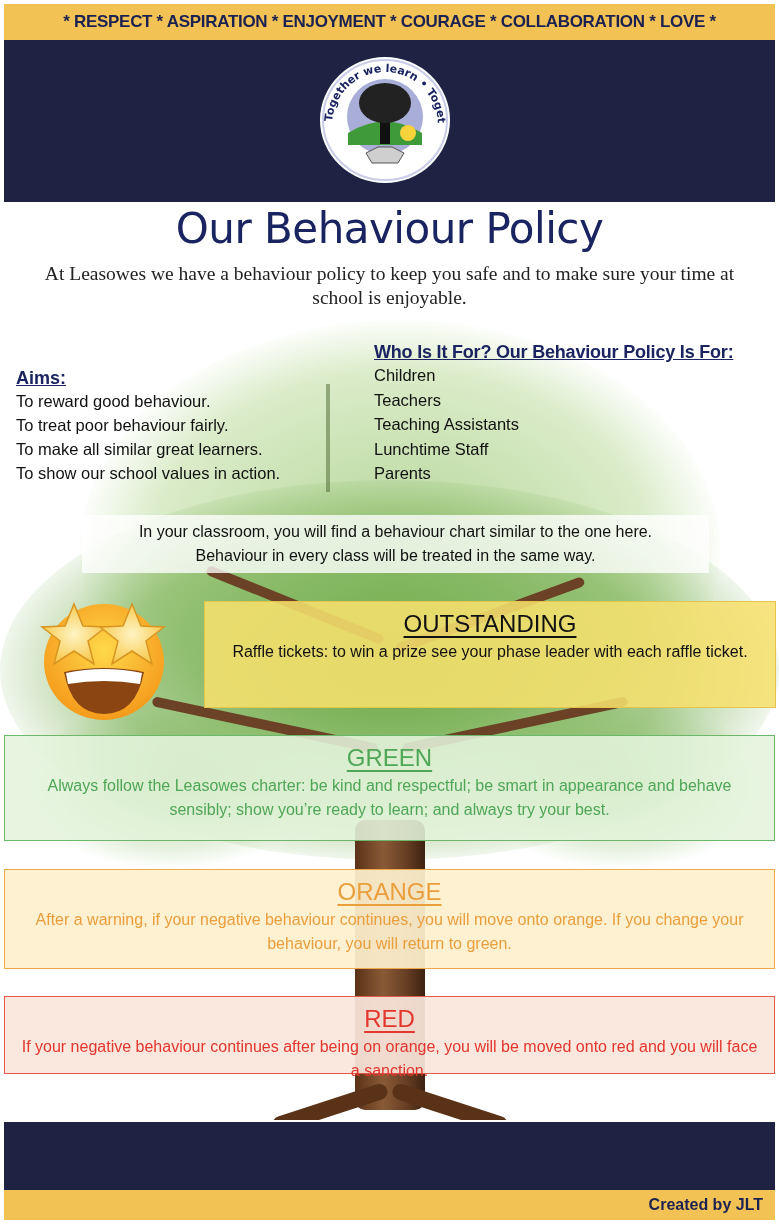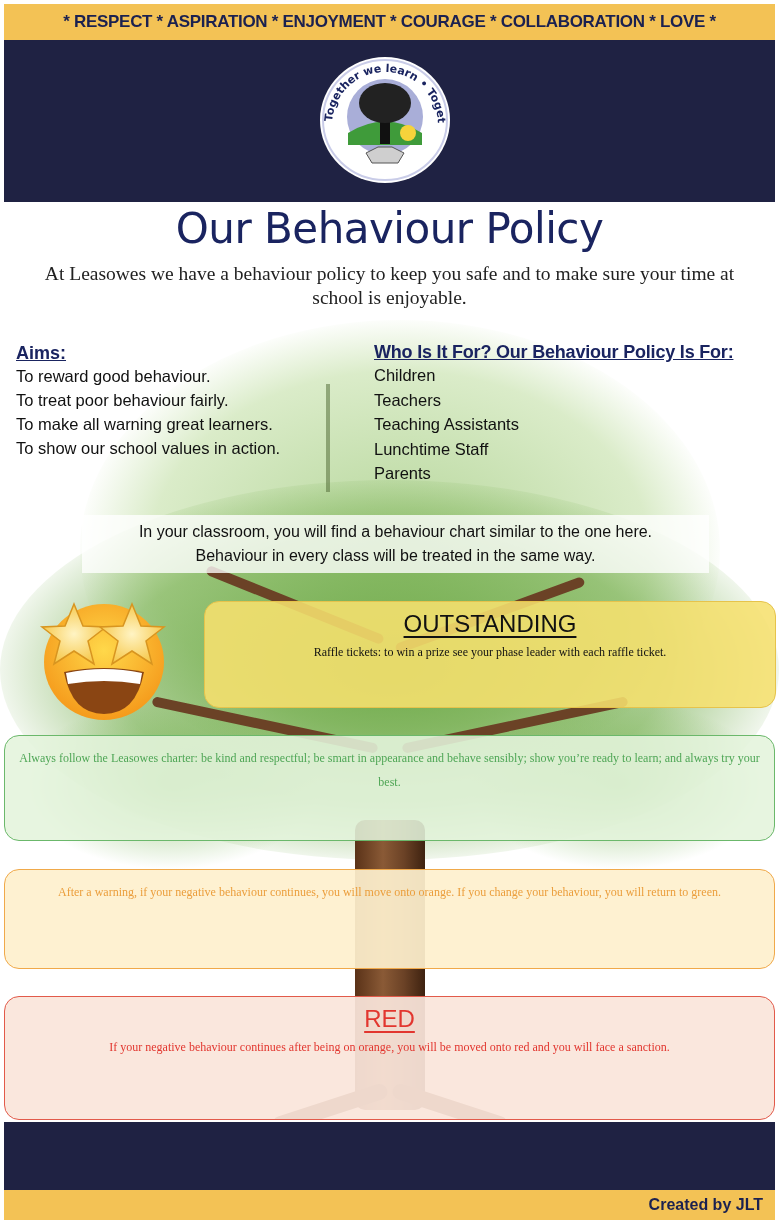--- a/index.html
+++ b/index.html
@@ -31,47 +31,47 @@
   .title {
     position: absolute; left: 0; top: 204px; width: 779px; text-align: center;
     font-family: "DejaVu Sans", sans-serif; font-weight: normal; font-size: 42px; color: #1a2460;
     letter-spacing: -0.5px;
   }
   .subtitle {
     position: absolute; left: 20px; top: 262px; width: 739px; text-align: center;
     font-family: Liberation Serif, serif; font-size: 19.5px; line-height: 24px; color: #222;
   }
 
-  .aims { position: absolute; left: 16px; top: 343px; width: 310px; }
+  .aims { position: absolute; left: 16px; top: 368px; width: 310px; }
   .heading-ul { font-weight: bold; color: #1a2460; text-decoration: underline; font-size: 18px; }
   .plain-list { list-style: none; font-size: 16.5px; color: #111; line-height: 24px; }
   .divider { position: absolute; left: 326px; top: 384px; width: 4px; height: 108px; background: #55703a; opacity: .55; }
   .who { position: absolute; left: 344px; top: 342px; width: 430px; margin-left: 30px; }
   .who .heading-ul { font-size: 18px; letter-spacing: -0.2px; }
   .who .plain-list { line-height: 24.5px; }
 
   .note {
     position: absolute; left: 82px; top: 515px; width: 627px; height: 58px;
     background: rgba(255,255,255,0.78); text-align: center;
     font-size: 16px; line-height: 24px; color: #111; padding-top: 5px;
   }
 
   .emoji { position: absolute; left: 36px; top: 594px; width: 132px; height: 128px; }
 
-  .level { position: absolute; text-align: center; border-radius: 15px; }
+  .level { position: absolute; text-align: center; }
   .level .lvl-title { font-size: 24px; text-decoration: underline; text-underline-offset: 4px; display: block; }
-  .level .lvl-desc { font-size: 12px; line-height: 24px; display: block; margin-top: 2px; font-family: Liberation Serif, serif; }
+  .level .lvl-desc { font-size: 16px; line-height: 24px; display: block; margin-top: 2px; }
 
   .lvl-outstanding { left: 204px; top: 601px; width: 572px; height: 107px;
     background: rgba(246,224,110,0.88); border: 1.5px solid #e6c34b; color: #111; padding: 8px 12px; }
   .lvl-green { left: 4px; top: 735px; width: 771px; height: 106px;
     background: rgba(228,244,220,0.88); border: 1.5px solid #6bb86b; color: #4fa656; padding: 8px 14px; }
   .lvl-orange { left: 4px; top: 869px; width: 771px; height: 100px;
     background: rgba(254,240,205,0.93); border: 1.5px solid #f0a94a; color: #eb9e3c; padding: 8px 14px; }
-  .lvl-red { left: 4px; top: 996px; width: 771px; height: 124px;
+  .lvl-red { left: 4px; top: 996px; width: 771px; height: 78px;
     background: rgba(250,229,218,0.93); border: 1.5px solid #e25a4a; color: #e2362f; padding: 8px 14px; }
 
   .footer-band { position: absolute; left: 4px; top: 1122px; width: 771px; height: 68px; background: #1f2243; }
   .footer-bar {
     position: absolute; left: 4px; top: 1190px; width: 771px; height: 30px;
     background: #f3c255; color: #1b2150; font-weight: bold; font-size: 16px;
     display: flex; align-items: center; justify-content: flex-end; padding-right: 12px;
   }
 </style>
 </head>
@@ -111,21 +111,21 @@
 </svg>
 
 <div class="title">Our Behaviour Policy</div>
 <div class="subtitle">At Leasowes we have a behaviour policy to keep you safe and to make sure your time at school is enjoyable.</div>
 
 <div class="aims">
   <div class="heading-ul">Aims:</div>
   <ul class="plain-list">
     <li>To reward good behaviour.</li>
     <li>To treat poor behaviour fairly.</li>
-    <li>To make all warning great learners.</li>
+    <li>To make all similar great learners.</li>
     <li>To show our school values in action.</li>
   </ul>
 </div>
 
 <div class="divider"></div>
 
 <div class="who">
   <div class="heading-ul">Who Is It For? Our Behaviour Policy Is For:</div>
   <ul class="plain-list">
     <li>Children</li>
@@ -158,24 +158,26 @@
   <path d="M28 78 Q68 70 108 78 Q100 120 68 120 Q36 120 28 78 Z" fill="#8a4513"></path>
   <path d="M30 79 Q68 71 106 79 L104 90 Q68 84 32 90 Z" fill="#ffffff"></path>
 </svg>
 
 <div class="level lvl-outstanding">
   <span class="lvl-title">OUTSTANDING</span>
   <span class="lvl-desc">Raffle tickets: to win a prize see your phase leader with each raffle ticket.</span>
 </div>
 
 <div class="level lvl-green">
+  <span class="lvl-title">GREEN</span>
   <span class="lvl-desc">Always follow the Leasowes charter: be kind and respectful; be smart in appearance and behave sensibly; show you’re ready to learn; and always try your best.</span>
 </div>
 
 <div class="level lvl-orange">
+  <span class="lvl-title">ORANGE</span>
   <span class="lvl-desc">After a warning, if your negative behaviour continues, you will move onto orange. If you change your behaviour, you will return to green.</span>
 </div>
 
 <div class="level lvl-red">
   <span class="lvl-title">RED</span>
   <span class="lvl-desc">If your negative behaviour continues after being on orange, you will be moved onto red and you will face a sanction.</span>
 </div>
 
 <div class="footer-band"></div>
 <div class="footer-bar">

